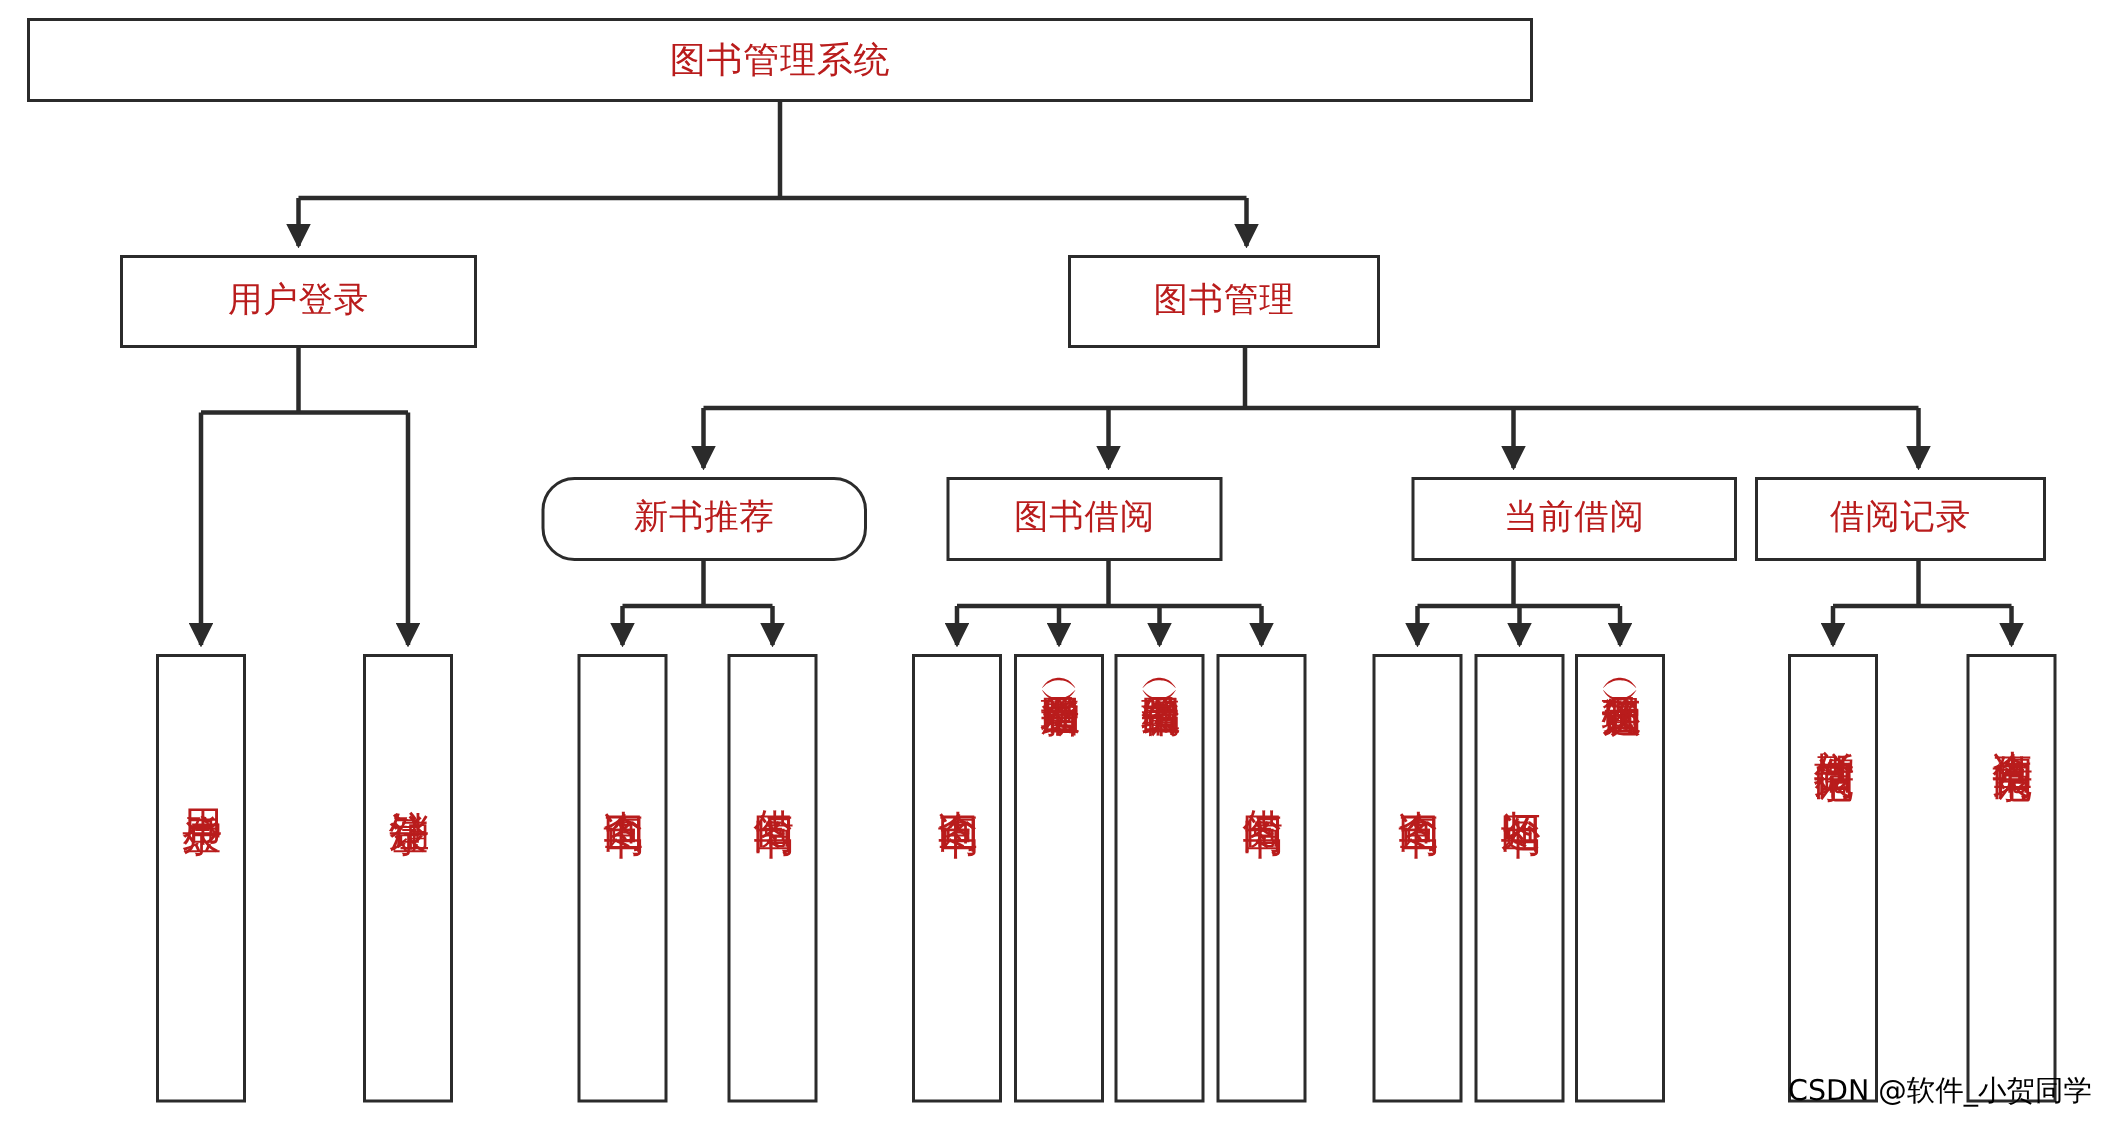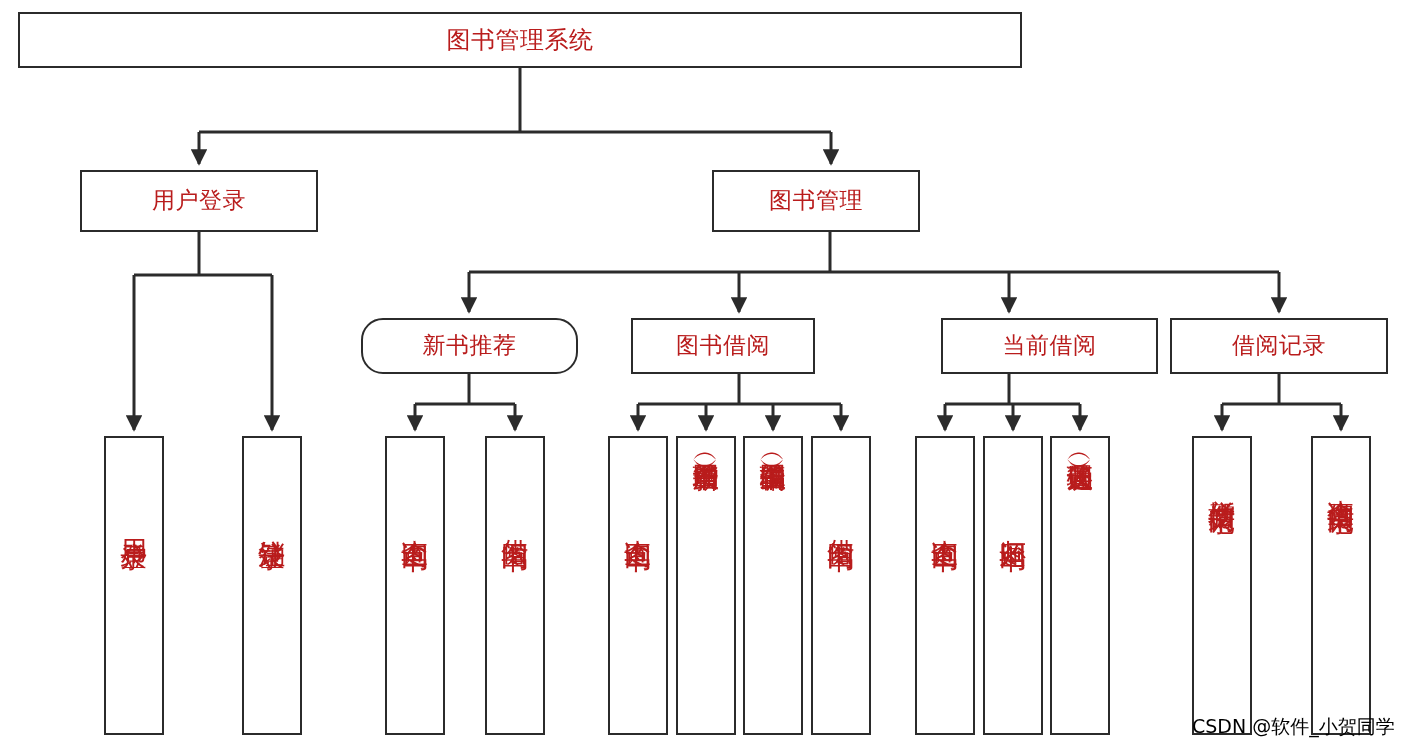--- a/index.html
+++ b/index.html
@@ -142,21 +142,21 @@
 
   <div class="node horizontal" style="left:361px; top:318px; width:217px; height:56px;border-radius:22px;">
     <span class="node-label">新书推荐</span>
   </div>
   <div class="node horizontal" style="left:631px; top:318px; width:184px; height:56px;">
     <span class="node-label">图书借阅</span>
   </div>
   <div class="node horizontal" style="left:901px; top:318px; width:217px; height:56px;margin-left:40px;">
     <span class="node-label">当前借阅</span>
   </div>
-  <div class="node horizontal" style="left:1170px; top:318px; width:218px; height:56px;">
+  <div class="node horizontal" style="left:1170px; top:318px; width:194px; height:56px;">
     <span class="node-label">借阅记录</span>
   </div>
 
   <div class="node vertical" style="left:104px; top:436px; width:60px; height:299px; padding-top:80px;">
     <span class="node-label">用户登录</span>
   </div>
   <div class="node vertical" style="left:242px; top:436px; width:60px; height:299px; padding-top:80px;">
     <span class="node-label">注销登录</span>
   </div>
 

